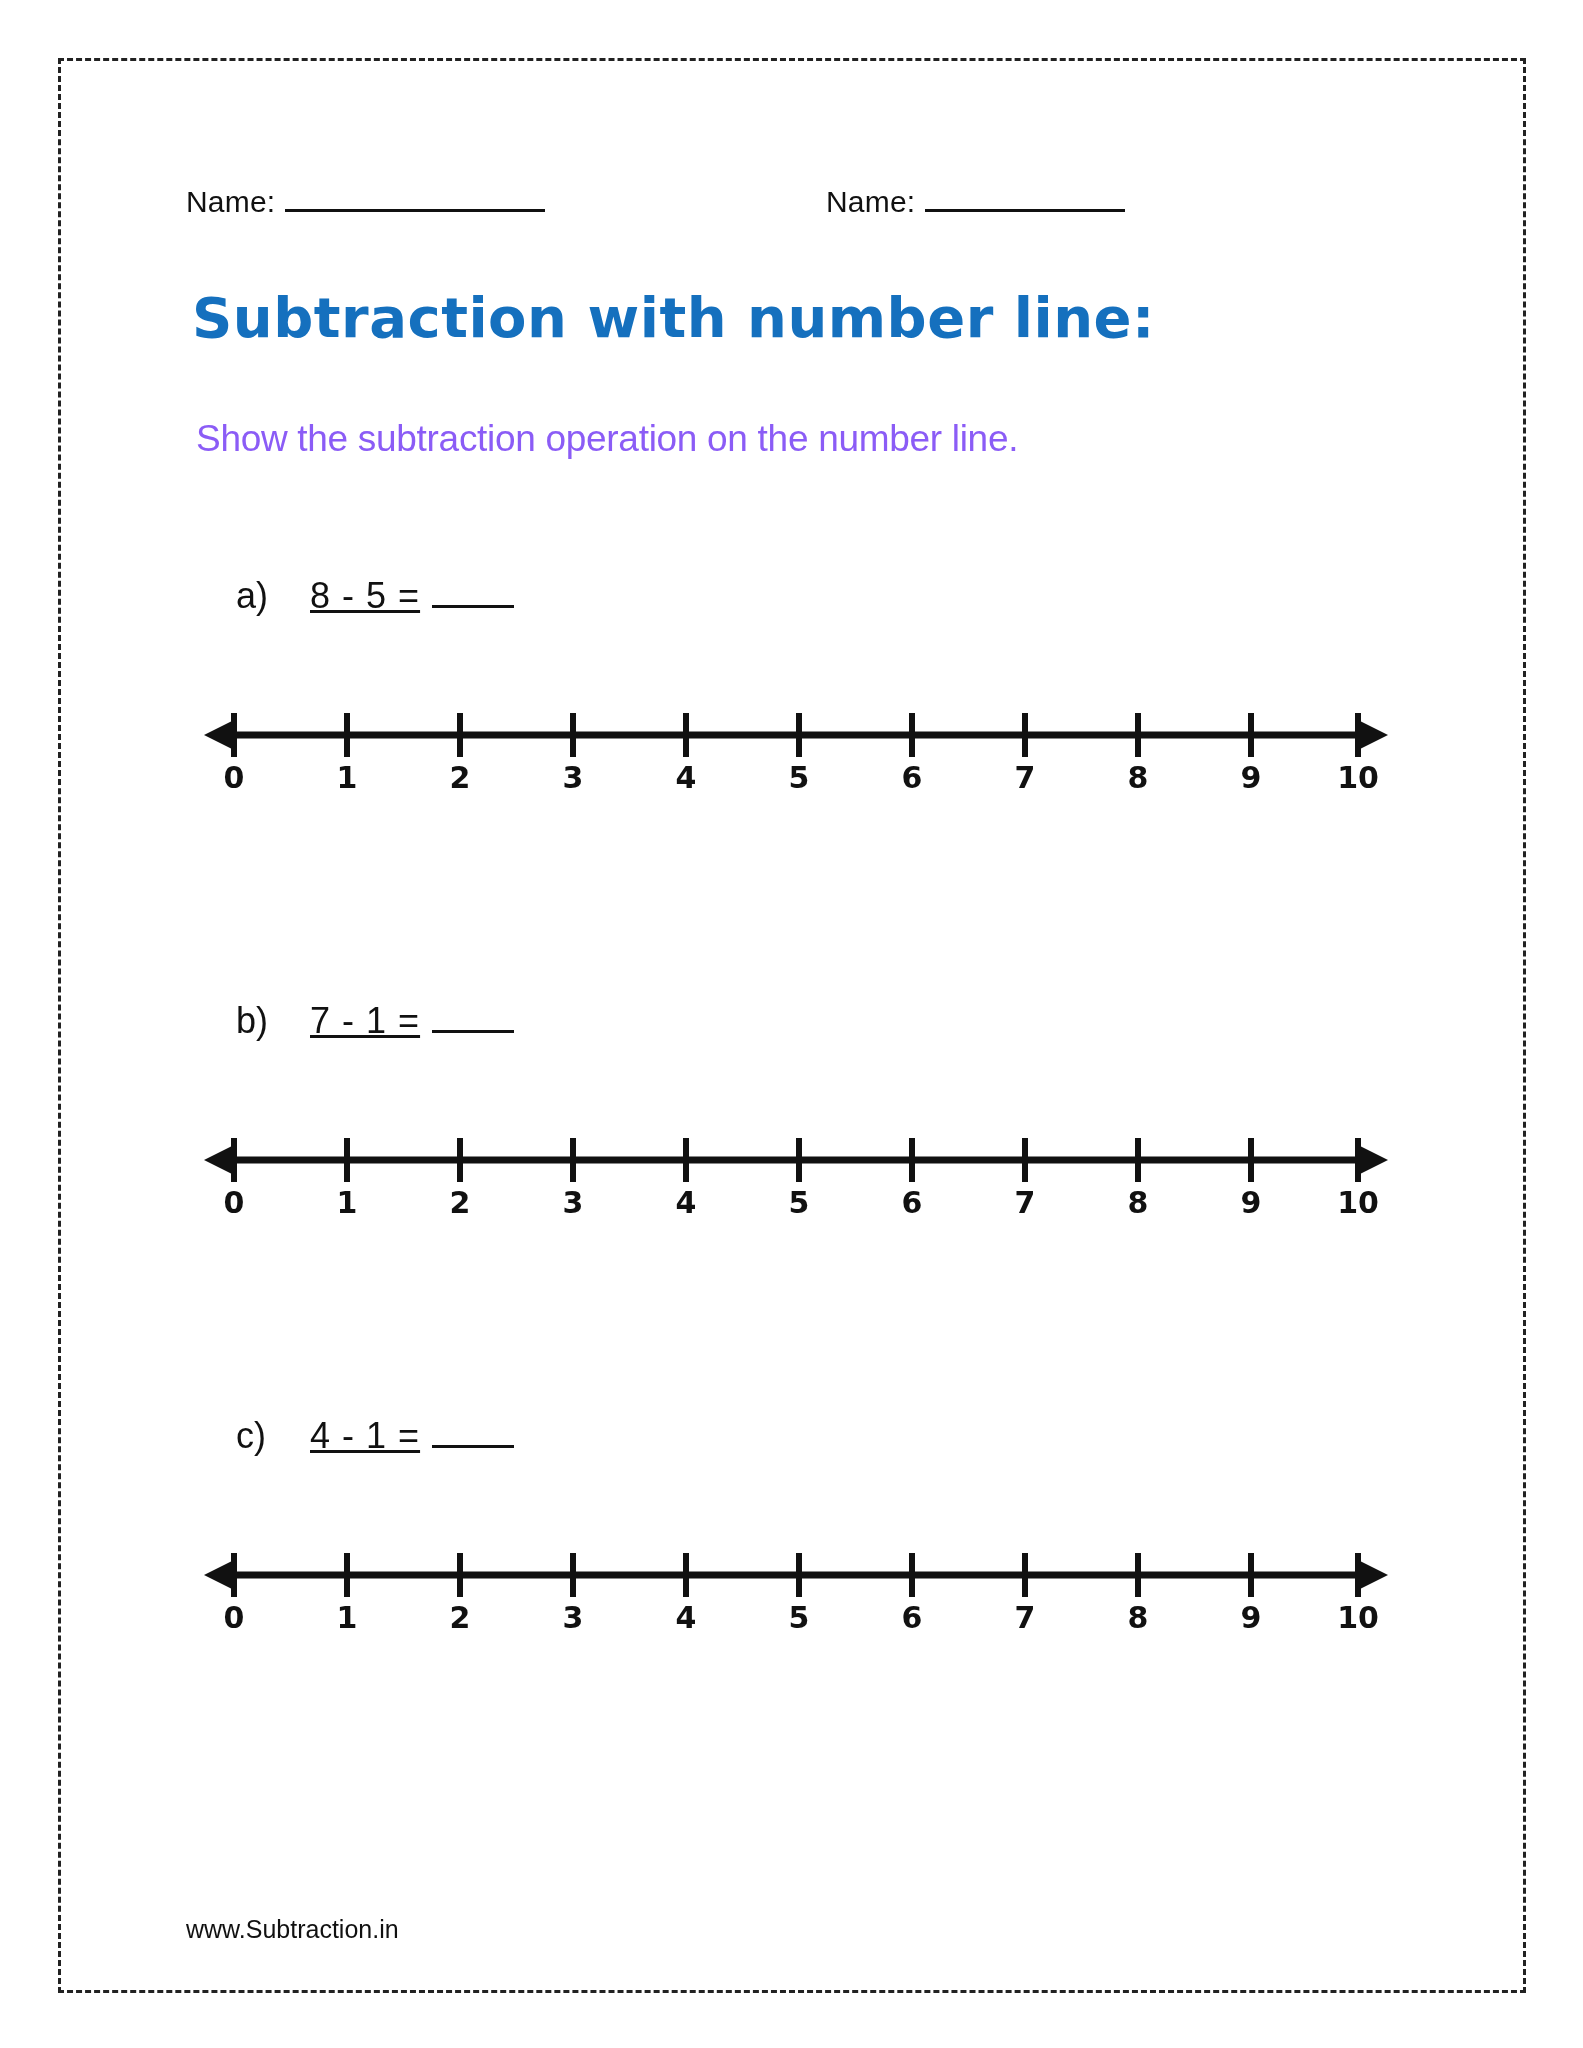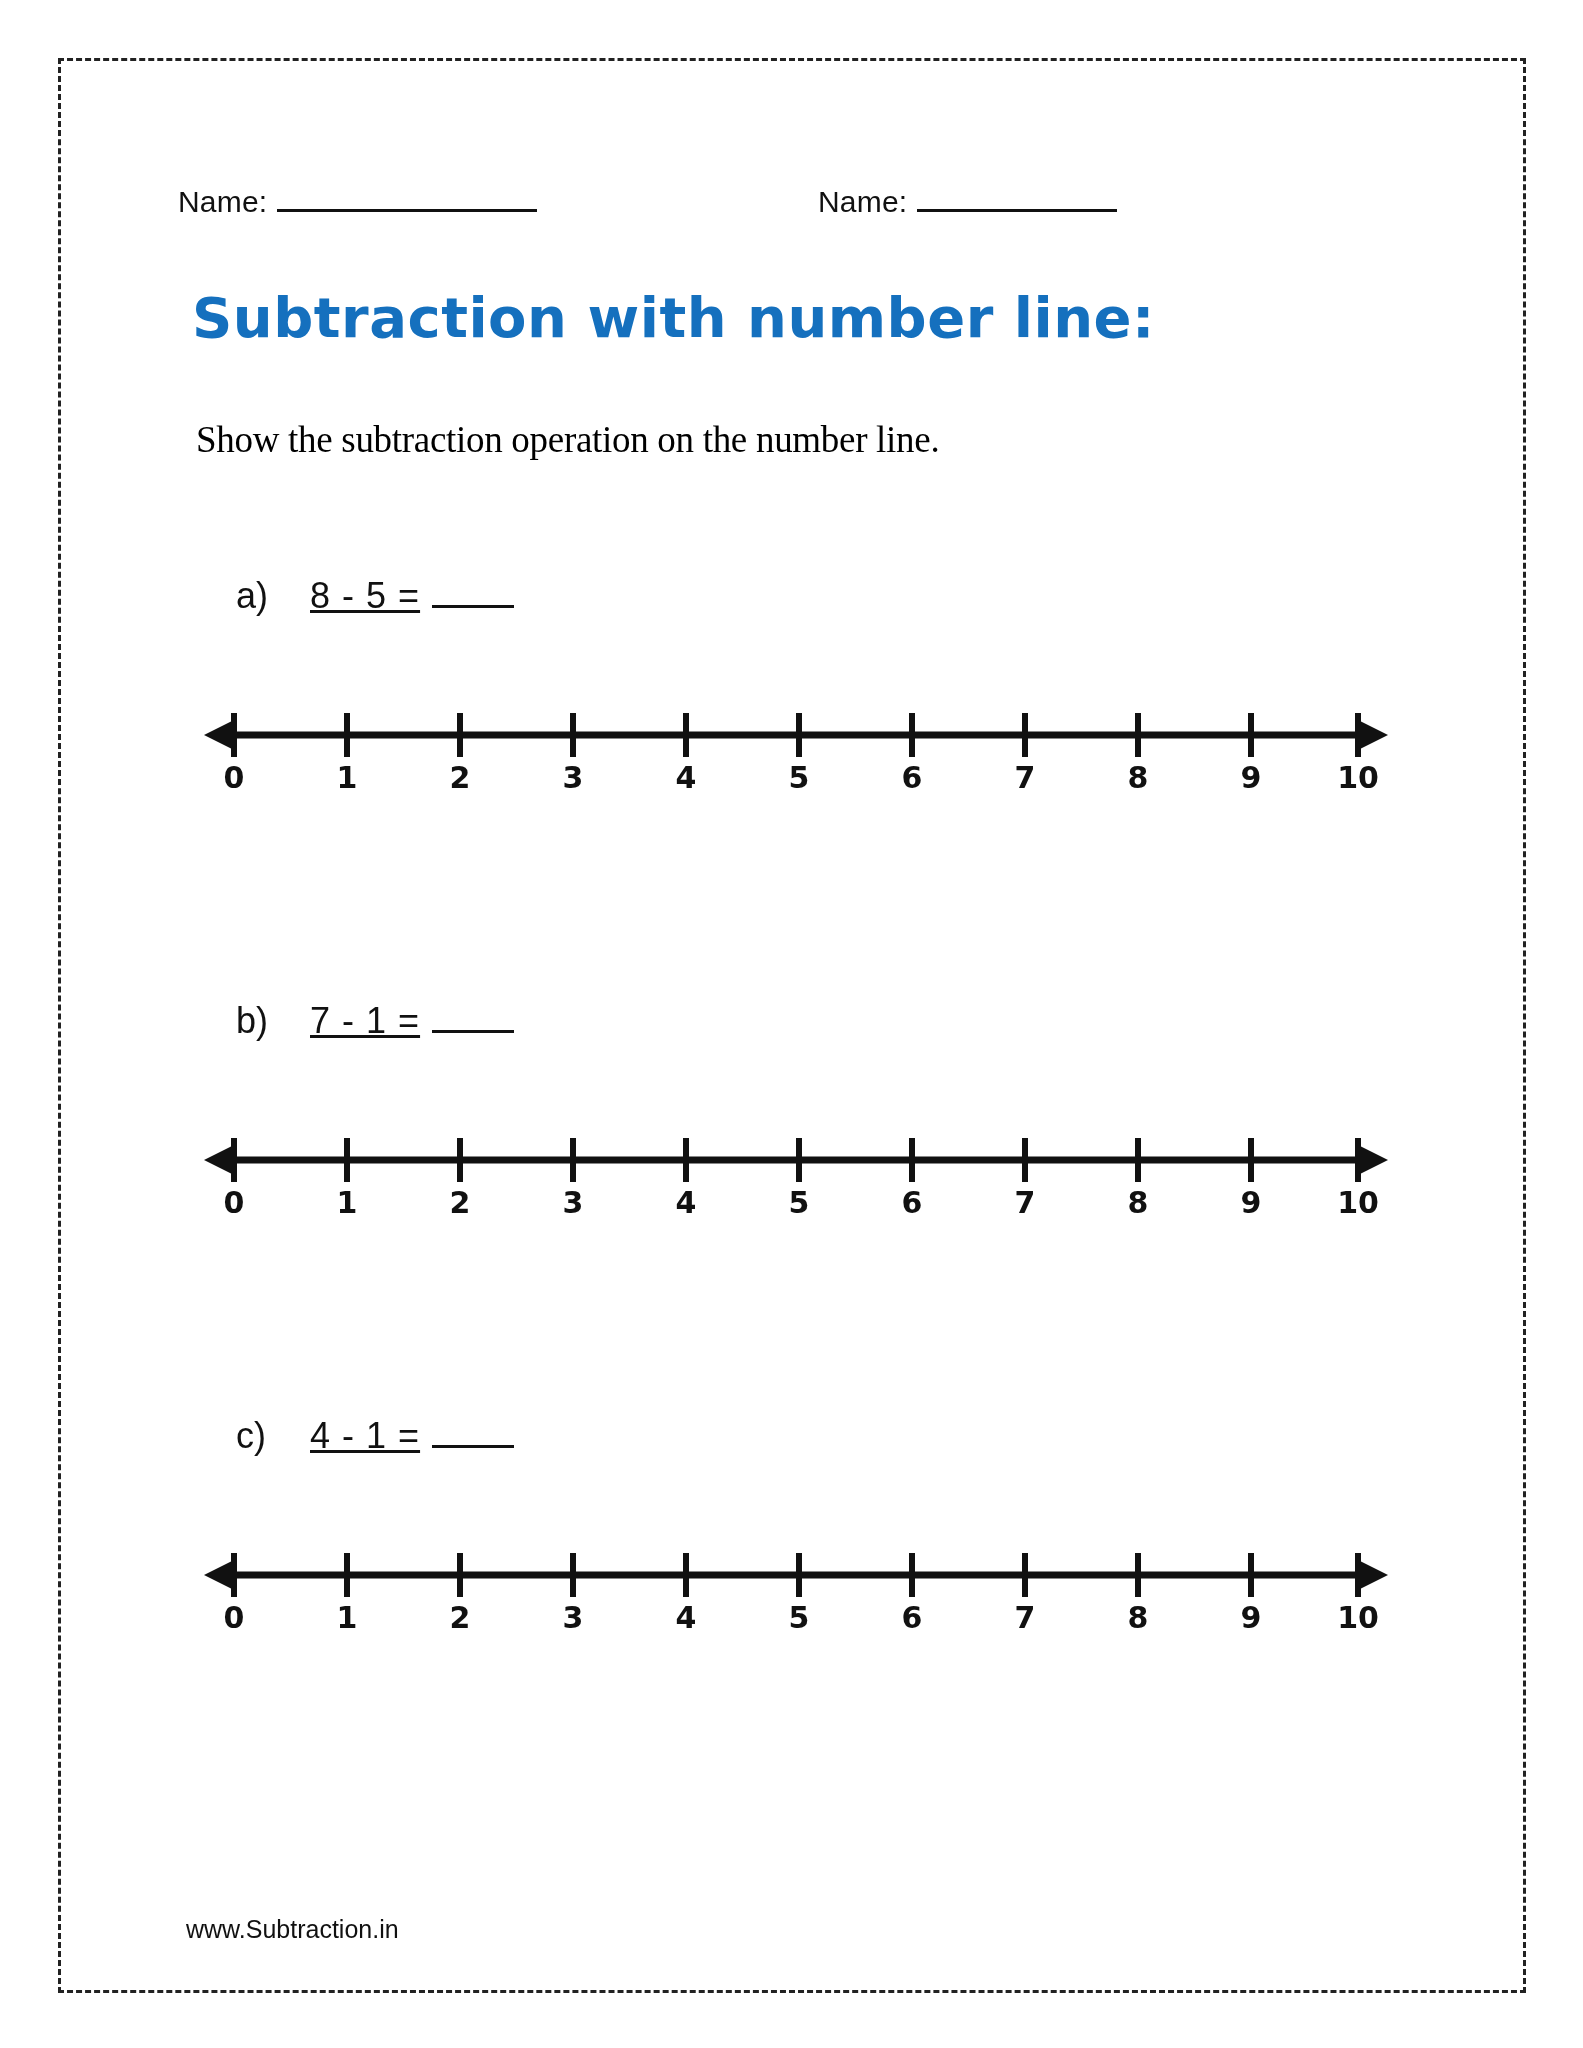--- a/index.html
+++ b/index.html
@@ -48,21 +48,21 @@
     align-items: baseline;
     font-family: "Liberation Sans", sans-serif;
     font-size: 30px;
     color: #111111;
     white-space: nowrap;
   }
 
   .field-name { left: 0px; top: 0px; }
   .field-class { left: 640px; top: 0px; }
 
-  .field-label { letter-spacing: 0.2px; }
+  .field-label { letter-spacing: 0.2px; margin-left: 8px; }
 
   .field-blank {
     display: inline-block;
     border-bottom: 3px solid #111111;
     margin-left: 10px;
     height: 26px;
   }
 
   .blank-name { width: 260px; }
   .blank-class { width: 200px; }
@@ -78,23 +78,23 @@
     color: #1570be;
     letter-spacing: 0.5px;
     white-space: nowrap;
   }
 
   
   .instruction {
     position: absolute;
     left: 196px;
     top: 418px;
-    font-family: Liberation Serif, serif;
+    font-family: Liberation Sans, sans-serif;
     font-size: 37px;
-    color: #000000;
+    color: #8b5cf6;
     white-space: nowrap;
     letter-spacing: -0.3px;
   }
 
   
   .problem {
     position: absolute;
     left: 0;
     width: 1583px;
   }

